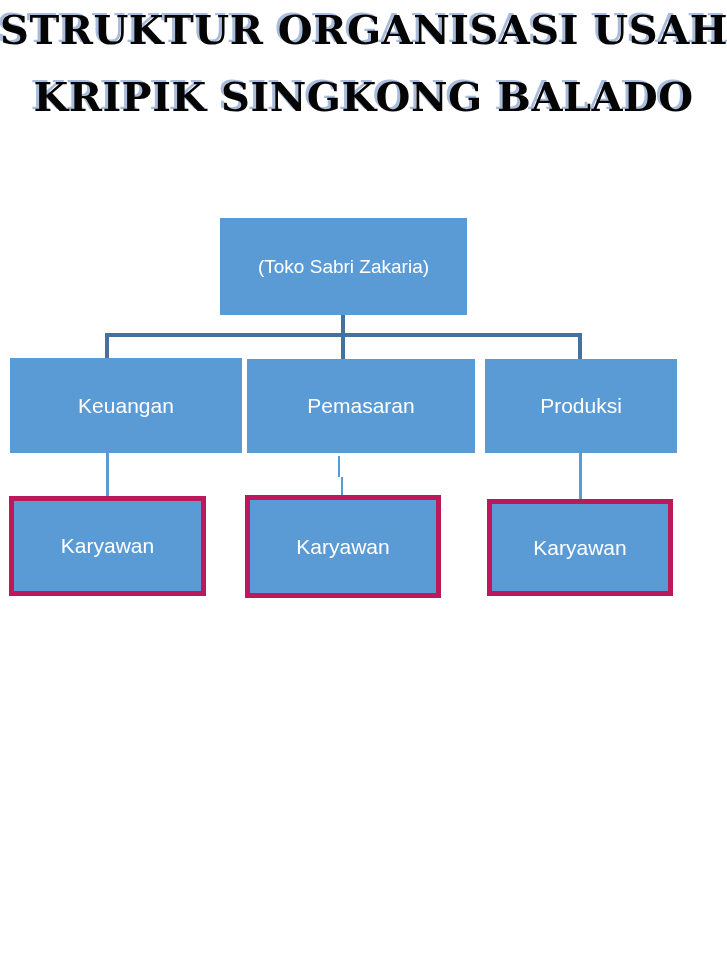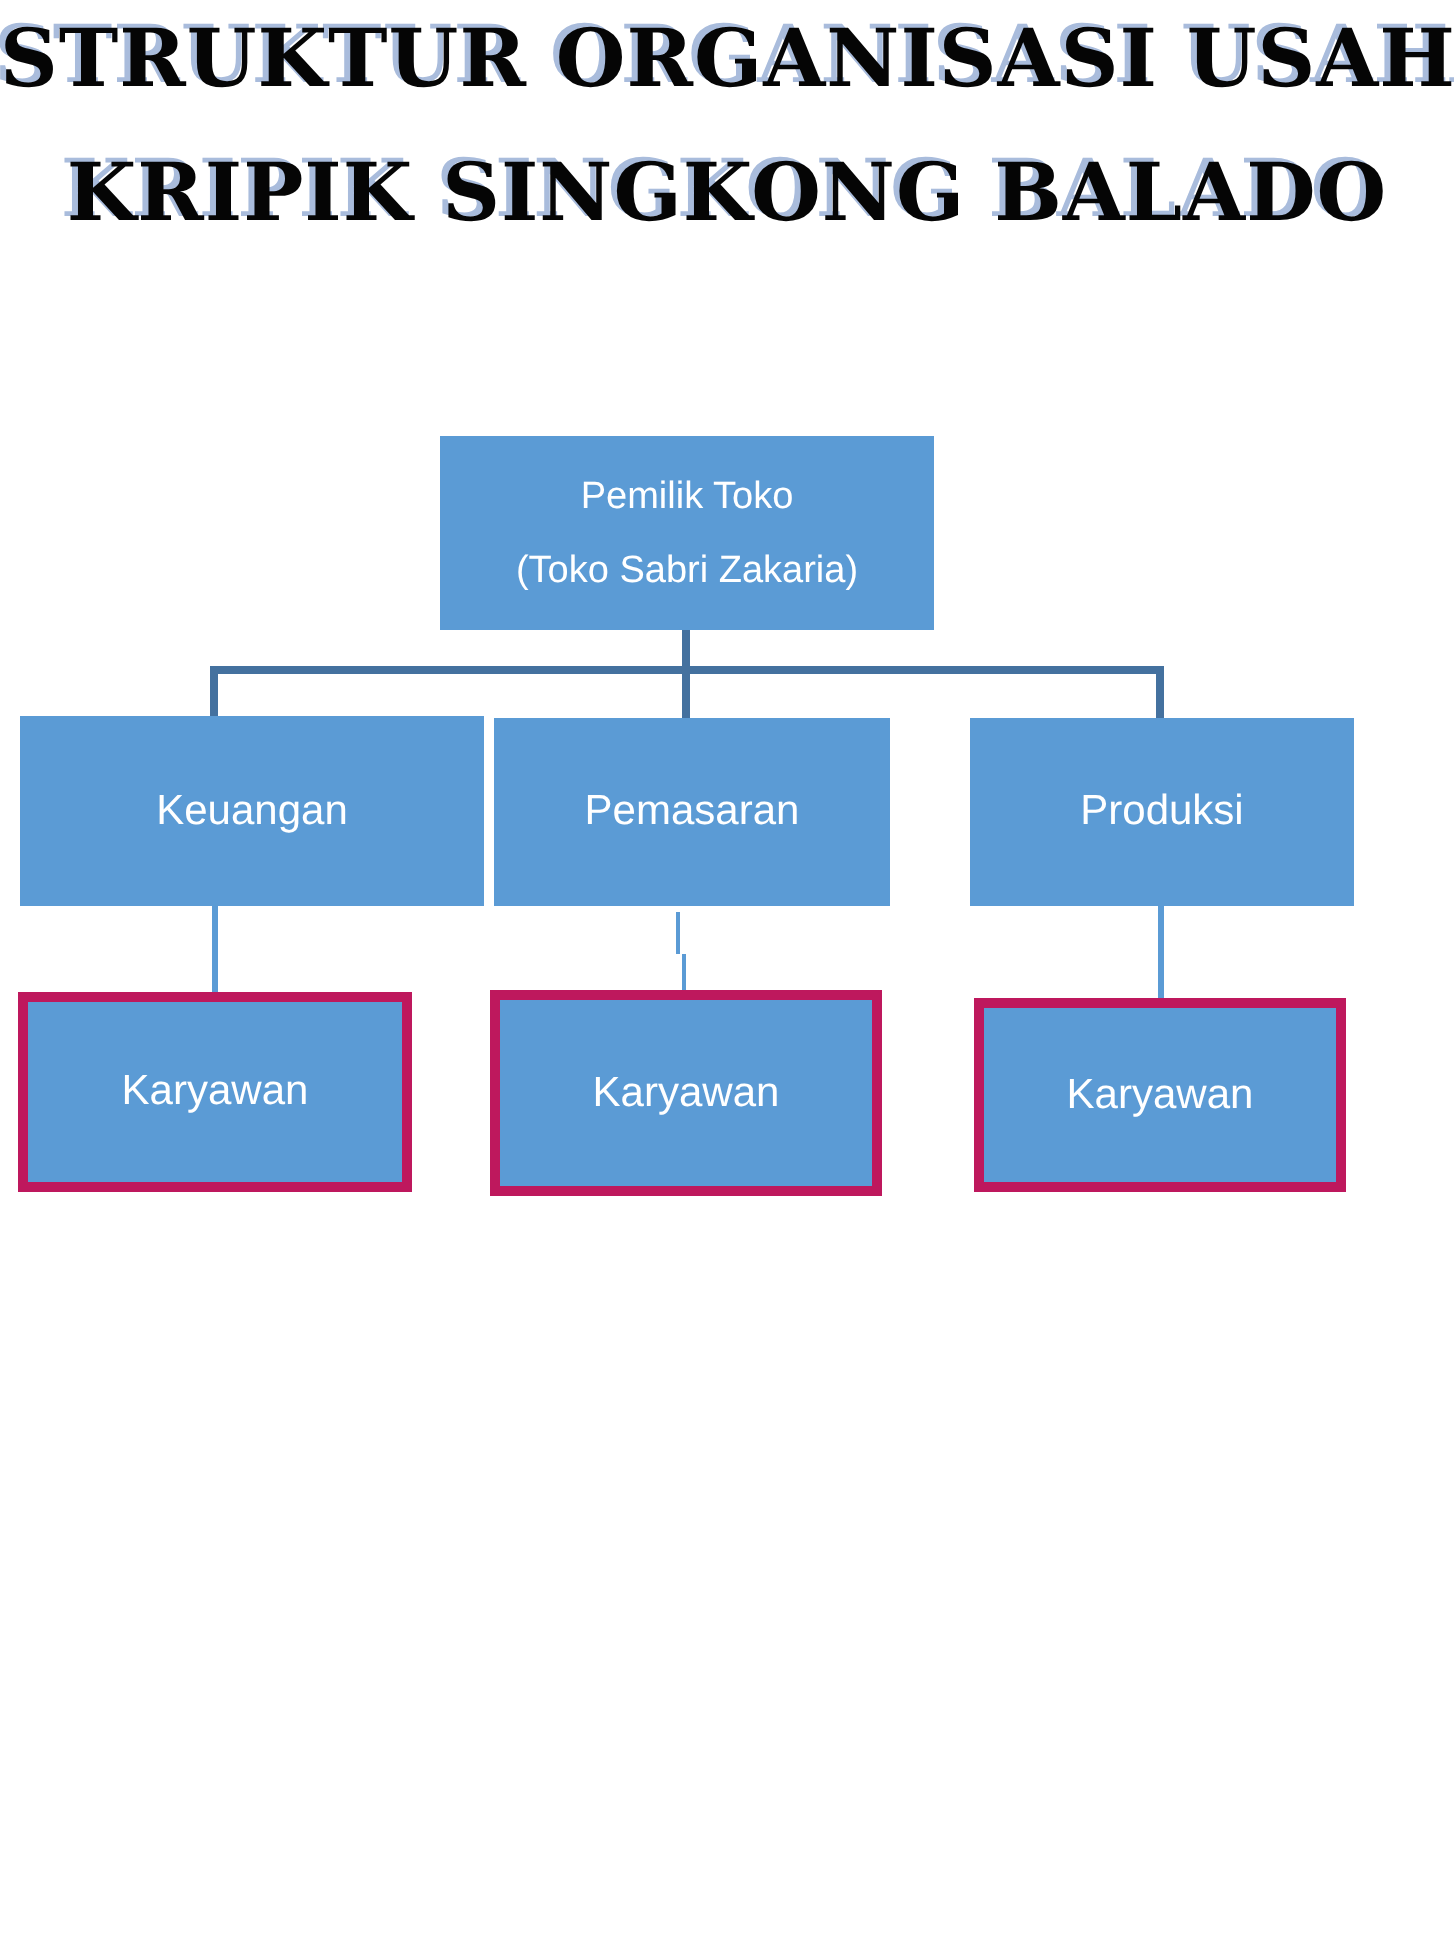--- a/index.html
+++ b/index.html
@@ -51,33 +51,32 @@
 <body>
 
 <div class="canvas">
 
   <div class="title">
     <div class="title-line">STRUKTUR ORGANISASI USAHA</div>
     <div class="title-line second">KRIPIK SINGKONG BALADO</div>
   </div>
 
   <div class="node" style="left:220px; top:218px; width:247px; height:97px;">
-    <div class="label small">Pemilik Toko</div>
     <div class="label small">(Toko Sabri Zakaria)</div>
   </div>
 
   <div class="conn dark" style="left:341px; top:315px; width:4px; height:44px;"></div>
   <div class="conn dark" style="left:105px; top:333px; width:477px; height:4px;"></div>
   <div class="conn dark" style="left:105px; top:333px; width:4px; height:25px;"></div>
   <div class="conn dark" style="left:578px; top:333px; width:4px; height:26px;"></div>
 
   <div class="node" style="left:10px; top:358px; width:232px; height:95px;">
     <div class="label">Keuangan</div>
   </div>
-  <div class="node" style="left:247px; top:359px; width:198px; height:94px;">
+  <div class="node" style="left:247px; top:359px; width:228px; height:94px;">
     <div class="label">Pemasaran</div>
   </div>
   <div class="node" style="left:485px; top:359px; width:192px; height:94px;">
     <div class="label">Produksi</div>
   </div>
 
   <div class="conn light" style="left:106px; top:453px; width:3px; height:43px;"></div>
   <div class="conn light" style="left:338px; top:456px; width:2px; height:21px;"></div>
   <div class="conn light" style="left:341px; top:477px; width:2px; height:19px;"></div>
   <div class="conn light" style="left:579px; top:453px; width:3px; height:46px;"></div>

